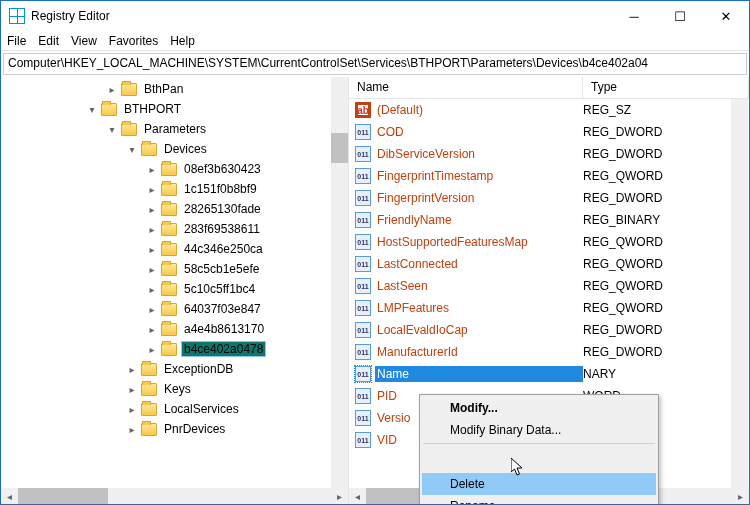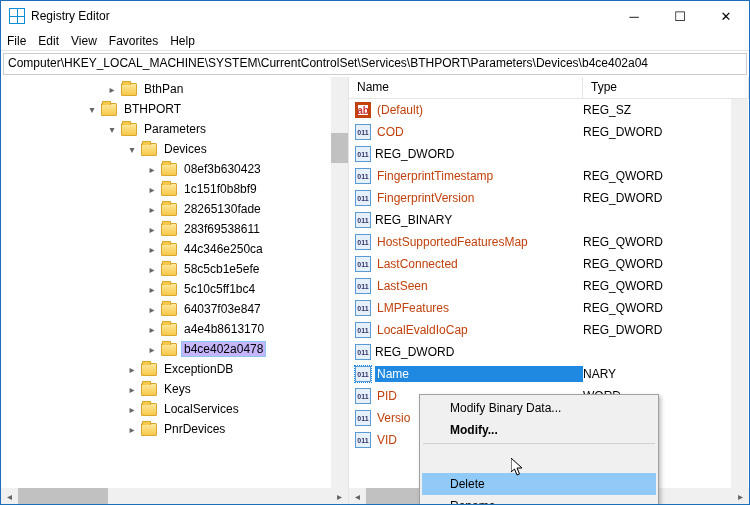--- a/index.html
+++ b/index.html
@@ -17,21 +17,21 @@
 .tree { width: 348px; overflow: hidden; position: relative; border-right: 1px solid #e5e5e5; }
 .tree-scroll-indicator { position: absolute; right: 0; top: 0; width: 17px; height: 100%; background: #f0f0f0; }
 .tree-scroll-thumb { position: absolute; right: 0; top: 56px; width: 17px; height: 30px; background: #c1c1c1; }
 .tree-inner { padding: 2px 0; }
 .tree-row { display: flex; align-items: center; height: 20px; white-space: nowrap; }
 .tree-row .indent { display: inline-block; }
 .expander { width: 14px; height: 14px; display: flex; align-items: center; justify-content: center; color: #666; font-size: 10px; margin-right: 2px; }
 .folder-icon { width: 16px; height: 13px; background: linear-gradient(#ffe79c,#f7c94a); border: 1px solid #d9a62e; border-radius: 1px; margin-right: 4px; position: relative; }
 .folder-icon::before { content: ""; position: absolute; top: -3px; left: 0; width: 7px; height: 3px; background: #f7c94a; border: 1px solid #d9a62e; border-bottom: none; border-radius: 1px 1px 0 0; }
 .tree-label { color: #000; padding: 1px 3px; }
-.tree-row.selected .tree-label { background: #c4b5fd; border: 1px solid #8cc7f2; padding: 0 2px; }
+.tree-row.selected .tree-label { background: #0f766e; border: 1px solid #8cc7f2; padding: 0 2px; }
 .list { flex: 1; display: flex; flex-direction: column; position: relative; }
 .list-header { height: 22px; display: flex; border-bottom: 1px solid #e5e5e5; }
 .list-header div { padding: 3px 8px; border-right: 1px solid #e5e5e5; color: #000; }
 .list-body { flex: 1; overflow: hidden; position: relative; }
 .list-row { display: flex; align-items: center; height: 22px; }
 .list-row .valicon { width: 16px; height: 16px; margin: 0 4px 0 6px; display: flex; align-items: center; justify-content: center; font-size: 10px; }
 .valicon.str { background: #fff; border: 3px solid #c2410c; color: #c33; font-weight: bold; }
 .valicon.bin { background: #e6f0fa; border: 1px solid #5b9bd5; color: #336; font-size: 7px; font-weight: bold; }
 .list-row .name { width: 208px; color: #c2410c; padding: 1px 2px; }
 .list-row .type { color: #000; }
@@ -208,34 +208,36 @@
     <span class="name">(Default)</span>
     <span class="type">REG_SZ</span>
         </div>
         <div class="list-row">
           <span class="valicon bin">011</span>
     <span class="name">COD</span>
     <span class="type">REG_DWORD</span>
         </div>
         <div class="list-row">
           <span class="valicon bin">011</span>
+    <span class="name">DibServiceVersion</span>
     <span class="type">REG_DWORD</span>
         </div>
         <div class="list-row">
           <span class="valicon bin">011</span>
     <span class="name">FingerprintTimestamp</span>
     <span class="type">REG_QWORD</span>
         </div>
         <div class="list-row">
           <span class="valicon bin">011</span>
     <span class="name">FingerprintVersion</span>
     <span class="type">REG_DWORD</span>
         </div>
         <div class="list-row">
           <span class="valicon bin">011</span>
+    <span class="name">FriendlyName</span>
     <span class="type">REG_BINARY</span>
         </div>
         <div class="list-row">
           <span class="valicon bin">011</span>
     <span class="name">HostSupportedFeaturesMap</span>
     <span class="type">REG_QWORD</span>
         </div>
         <div class="list-row">
           <span class="valicon bin">011</span>
     <span class="name">LastConnected</span>
@@ -251,20 +253,21 @@
     <span class="name">LMPFeatures</span>
     <span class="type">REG_QWORD</span>
         </div>
         <div class="list-row">
           <span class="valicon bin">011</span>
     <span class="name">LocalEvaldIoCap</span>
     <span class="type">REG_DWORD</span>
         </div>
         <div class="list-row">
           <span class="valicon bin">011</span>
+    <span class="name">ManufacturerId</span>
     <span class="type">REG_DWORD</span>
         </div>
         <div class="list-row selected">
           <span class="valicon bin">011</span>
     <span class="name">Name</span>
     <span class="type">NARY</span>
         </div>
         <div class="list-row">
           <span class="valicon bin">011</span>
     <span class="name">PID</span>
@@ -295,22 +298,22 @@
   <div class="pane right">
     <div class="arrow">◂</div>
     <div class="track">
         <div class="thumb" style="left:0;width:140px"></div>
       </div>
     <div class="arrow">▸</div>
   </div>
 </div>
 
 <div class="context-menu">
+  <div class="mi bold">Modify...</div>
   <div class="mi">Modify Binary Data...</div>
-  <div class="mi bold">Modify...</div>
   <div class="sep"></div>
   <div class="mi hl">Delete</div>
   <div class="mi">Rename</div>
 </div>
 
 <div class="cursor">
   <svg width="16" height="20" viewBox="0 0 16 20">
       <path d="M0 0 L0 14 L3.5 11 L6 17 L8.5 16 L6 10 L11 10 Z" fill="#fff" stroke="#000" stroke-width="1"></path>
     </svg>
 </div>

